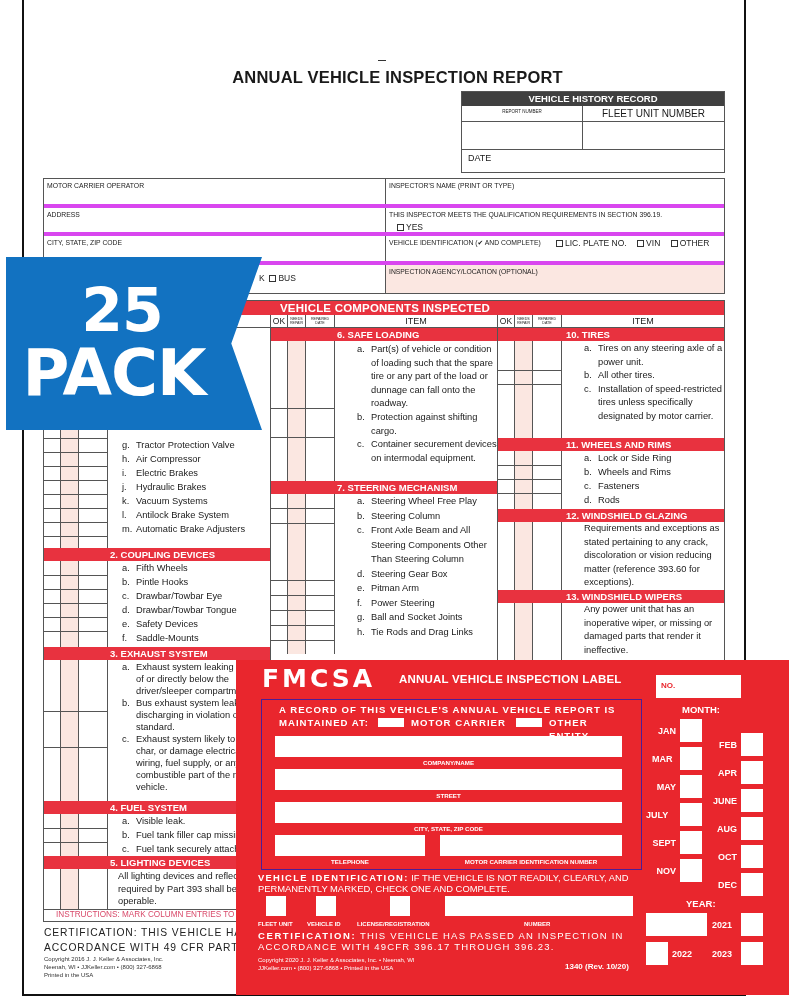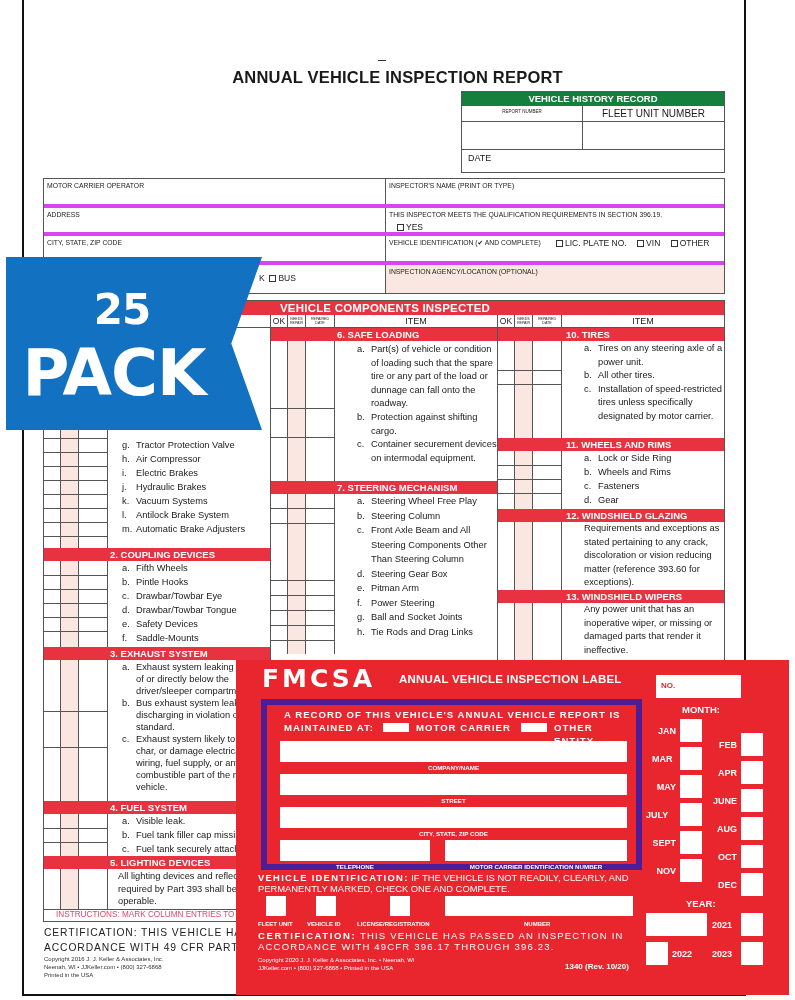--- a/index.html
+++ b/index.html
@@ -6,21 +6,21 @@
   html, body { width: 795px; height: 1000px; background: #ffffff; overflow: hidden; }
   body { position: relative; font-family: "Liberation Sans", sans-serif; color: #1a1a1a; }
 
   .paper { position: absolute; left: 22px; top: -4px; width: 724px; height: 1000px; border: 2px solid #111; border-bottom: 2px solid #111; background: #fff; }
 
   .title { position: absolute; left: 0; width: 795px; top: 68px; text-align: center; font-weight: bold; font-size: 16.5px; letter-spacing: 0.2px; }
   .title-dash { position: absolute; left: 378px; top: 60px; width: 8px; height: 1px; background: #333; }
 
   
   .vhr { position: absolute; left: 461px; top: 91px; width: 264px; height: 82px; border: 1px solid #555; }
-  .vhr-head { height: 14px; background: #15803d; color: #fff; font-weight: bold; font-size: 9.5px; text-align: center; line-height: 14px; }
+  .vhr-head { height: 14px; background: #404040; color: #fff; font-weight: bold; font-size: 9.5px; text-align: center; line-height: 14px; }
   .vhr-row1 { display: flex; height: 16px; border-bottom: 1px solid #555; }
   .vhr-c1 { width: 121px; border-right: 1px solid #555; font-size: 4.5px; text-align: center; line-height: 5px; padding-top: 3px; }
   .vhr-c2 { flex: 1; font-size: 10px; text-align: center; line-height: 16px; }
   .vhr-row2 { display: flex; height: 28px; border-bottom: 1px solid #555; }
   .vhr-row2 .a { width: 121px; border-right: 1px solid #555; }
   .vhr-date { font-size: 9px; padding: 3px 0 0 6px; }
 
   
   .info { position: absolute; left: 43px; top: 178px; width: 682px; border: 1px solid #555; }
   .info-row { display: flex; height: 28.5px; border-bottom: 4px solid #d946ef; }
@@ -65,28 +65,28 @@
   .hline { position: absolute; left: 0; width: 64px; height: 1px; background: #555; }
 
   .instr { position: absolute; left: 43px; top: 909px; width: 682px; height: 13px; border: 1px solid #555; border-top: none; color: #d94a6a; font-size: 8.2px; text-align: left; padding-left: 12px; line-height: 12px; }
 
   .cert { position: absolute; left: 44px; top: 925px; font-size: 10.3px; line-height: 15px; letter-spacing: 0.9px; color: #222; }
   .copy { position: absolute; left: 44px; top: 955px; font-size: 6px; line-height: 8px; color: #333; }
 
   
   .badge { position: absolute; left: 6px; top: 257px; width: 256px; height: 173px; background: #1272c1; clip-path: polygon(0 0, 100% 0, 88% 50%, 100% 100%, 0 100%); }
   .badge .num, .badge .pack { position: absolute; color: #fff; font-weight: bold; font-family: "DejaVu Sans", sans-serif; width: 240px; text-align: center; letter-spacing: -1px; }
-  .badge .num { top: 24px; left: -4px; font-size: 42px; line-height: 58px; }
+  .badge .num { top: 24px; left: -4px; font-size: 60px; line-height: 58px; }
   .badge .pack { top: 84px; left: -12px; font-size: 64px; line-height: 64px; }
 
   
   .label { position: absolute; left: 236px; top: 660px; width: 553px; height: 335px; background: #e9262d; color: #fff; font-weight: bold; }
   .fm-title { position: absolute; left: 26px; top: 4px; font-size: 25px; font-family: "DejaVu Sans", sans-serif; letter-spacing: 3px; }
   .fm-sub { position: absolute; left: 163px; top: 13px; font-size: 11.5px; letter-spacing: 0.2px; }
-  .fm-box { position: absolute; left: 25px; top: 39px; width: 381px; height: 171px; border: 6px solid #4c1d95; }
+  .fm-box { position: absolute; left: 25px; top: 39px; width: 381px; height: 171px; border: 1px solid #4c1d95; }
   .fm-rec { position: absolute; left: 17px; top: 3px; width: 350px; font-size: 9.6px; line-height: 13px; letter-spacing: 1px; }
   .wbox { position: absolute; background: #fff; }
   .fm-lbl { position: absolute; font-size: 6.2px; text-align: center; }
   .fm-no { position: absolute; left: 420px; top: 15px; width: 85px; height: 23px; background: #fff; color: #e9262d; font-size: 8px; padding: 6px 0 0 5px; }
   .mon { position: absolute; font-size: 9px; }
   .fm-vid { position: absolute; left: 22px; top: 212px; width: 385px; font-size: 9.4px; line-height: 11px; }
   .fm-vid b { letter-spacing: 1.3px; }
   .fm-vid span { font-weight: normal; }
   .fm-small { position: absolute; font-size: 6px; }
   .fm-cert { position: absolute; left: 22px; top: 270px; width: 385px; font-size: 9.5px; line-height: 11px; letter-spacing: 0.3px; }
@@ -444,21 +444,21 @@
           <div class="item">
               <span class="lt">b.</span>
               <span class="tx">Wheels and Rims</span>
             </div>
           <div class="item">
               <span class="lt">c.</span>
               <span class="tx">Fasteners</span>
             </div>
           <div class="item">
               <span class="lt">d.</span>
-              <span class="tx">Gear</span>
+              <span class="tx">Rods</span>
             </div>
         </div>
       </div>
       <div class="sec">12. WINDSHIELD GLAZING</div>
       <div class="items" style="height:68px">
         <div class="checks">
             <div class="c ok"></div>
             <div class="c nr"></div>
             <div class="c rd"></div>
           </div>

